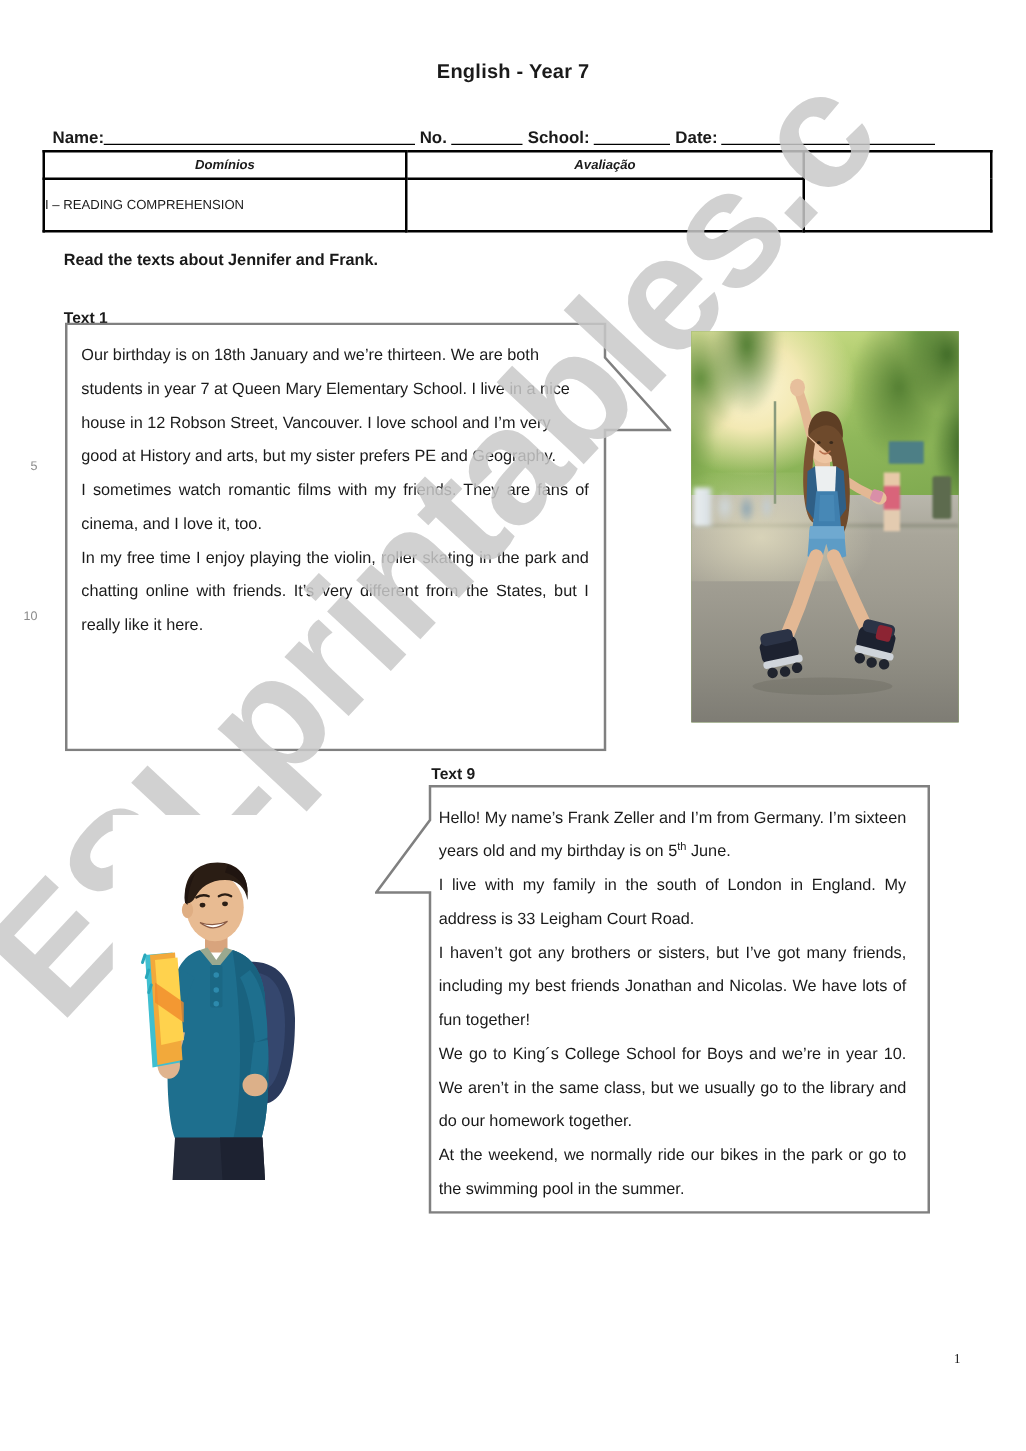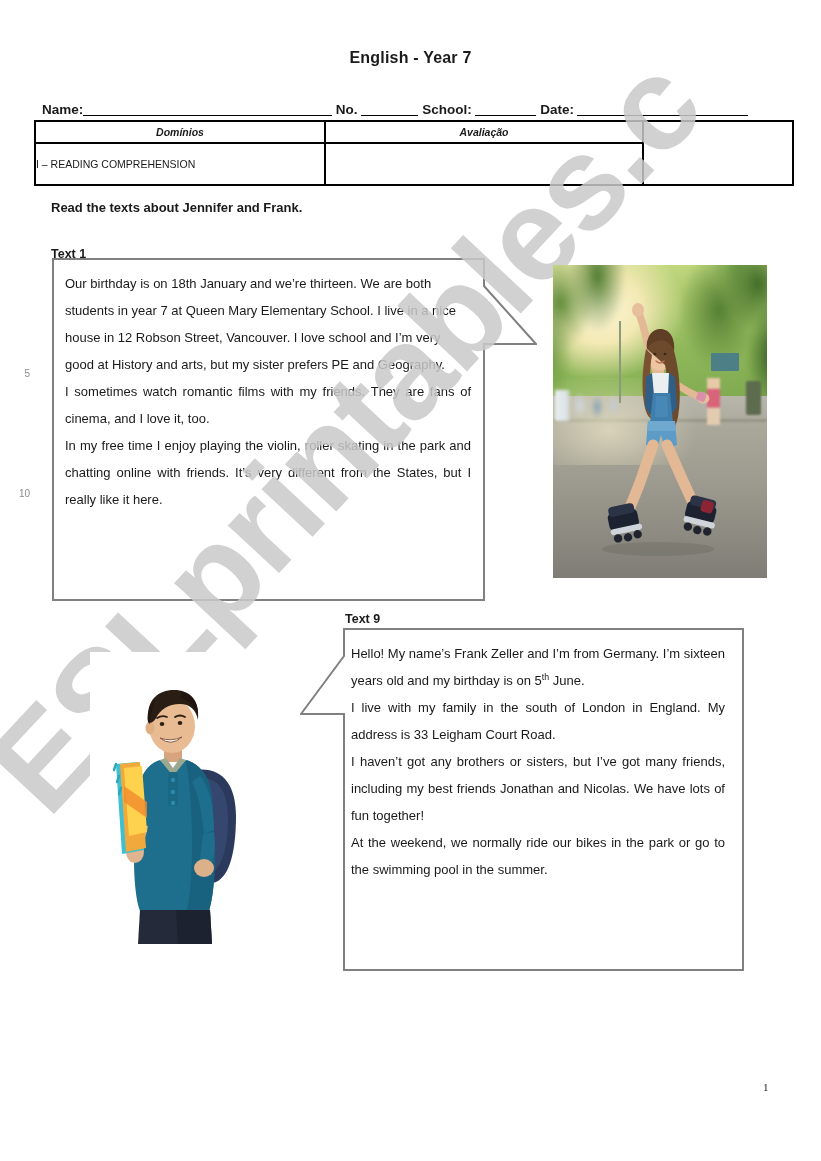--- a/index.html
+++ b/index.html
@@ -405,20 +405,21 @@
   <div class="text2-label">Text 9</div>
 
   <div class="bubble2-wrap">
     <svg class="bubble2-svg" width="444" height="343" viewBox="0 0 444 343">
       <path d="M443,1 L44,1 L44,28 L1,86 L44,86 L44,342 L443,342 Z" fill="#ffffff" stroke="#808080" stroke-width="2" stroke-linejoin="miter"></path>
     </svg>
     <div class="bubble2-text">
       <p class="para">Hello! My name’s Frank Zeller and I’m from Germany. I’m sixteen years old and my birthday is on 5<sup>th</sup> June.</p>
       <p class="para">I live with my family in the south of London in England. My address is 33 Leigham Court Road.</p>
       <p class="para">I haven’t got any brothers or sisters, but I’ve got many friends, including my best friends Jonathan and Nicolas. We have lots of fun together!</p>
+      <p class="para">We go to King´s College School for Boys and we’re in year 10. We aren’t in the same class, but we usually go to the library and do our homework together.</p>
       <p class="para">At the weekend, we normally ride our bikes in the park or go to the swimming pool in the summer.</p>
     </div>
   </div>
 
   <div class="photo-frank">
     <svg viewBox="0 0 175 292" width="175" height="292">
       <rect x="0" y="0" width="175" height="292" fill="#ffffff"></rect>
       <g>
 
         <path d="M104,118 C132,114 146,132 146,164 C146,198 140,224 126,230

